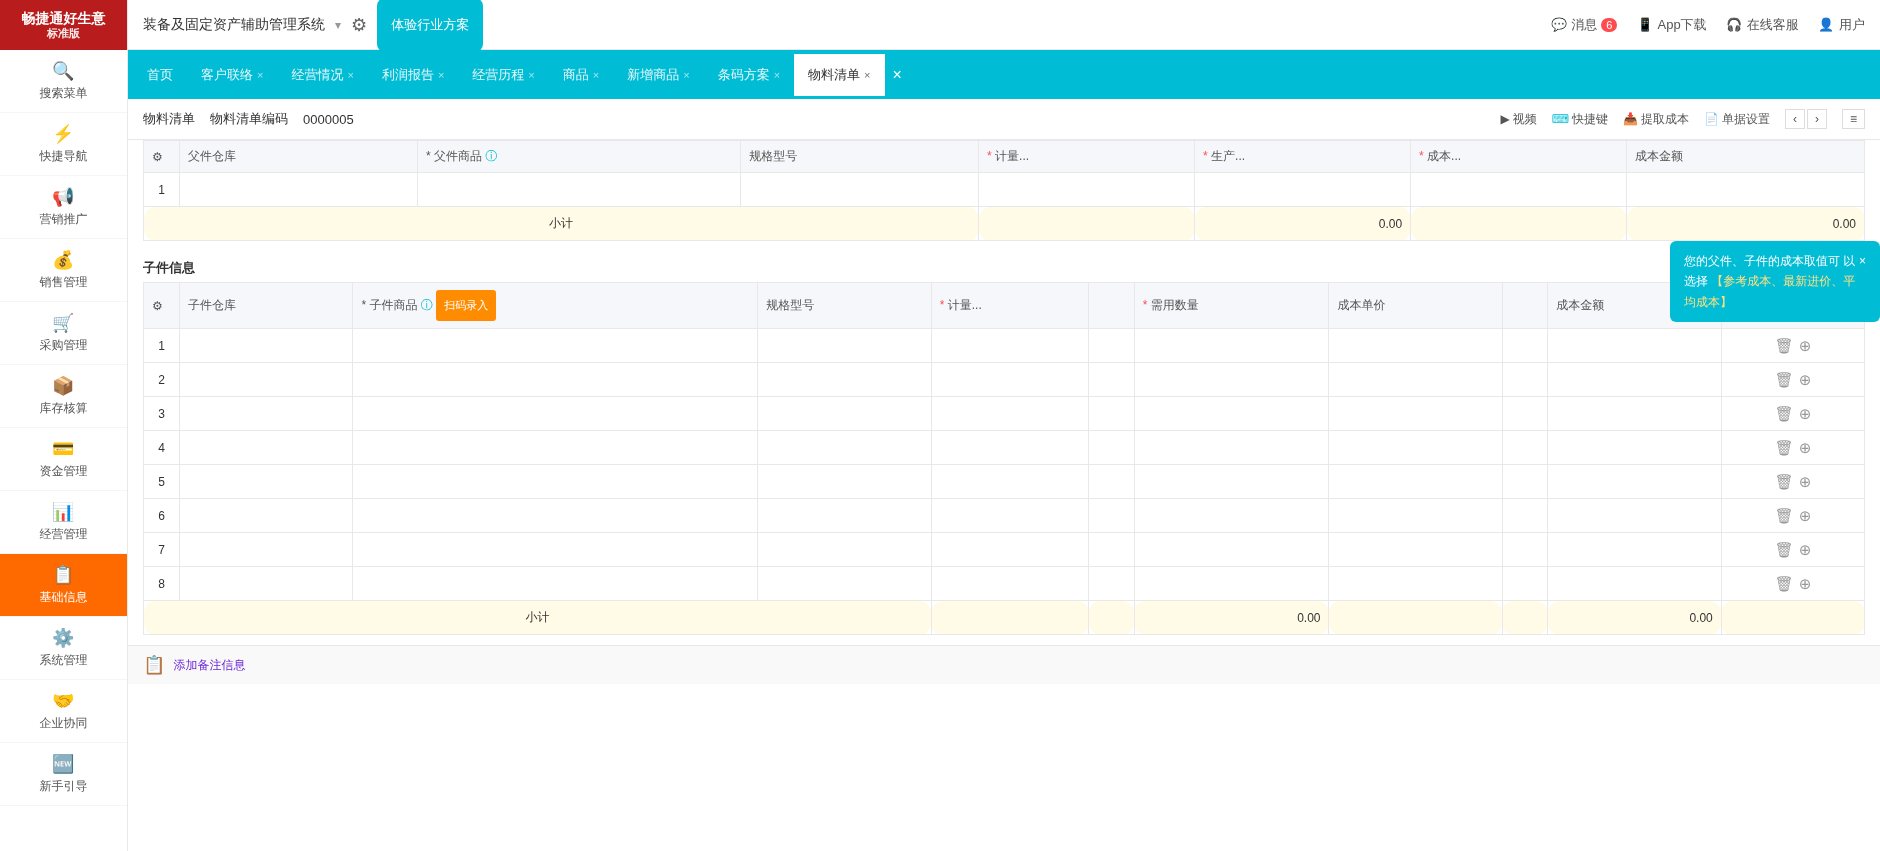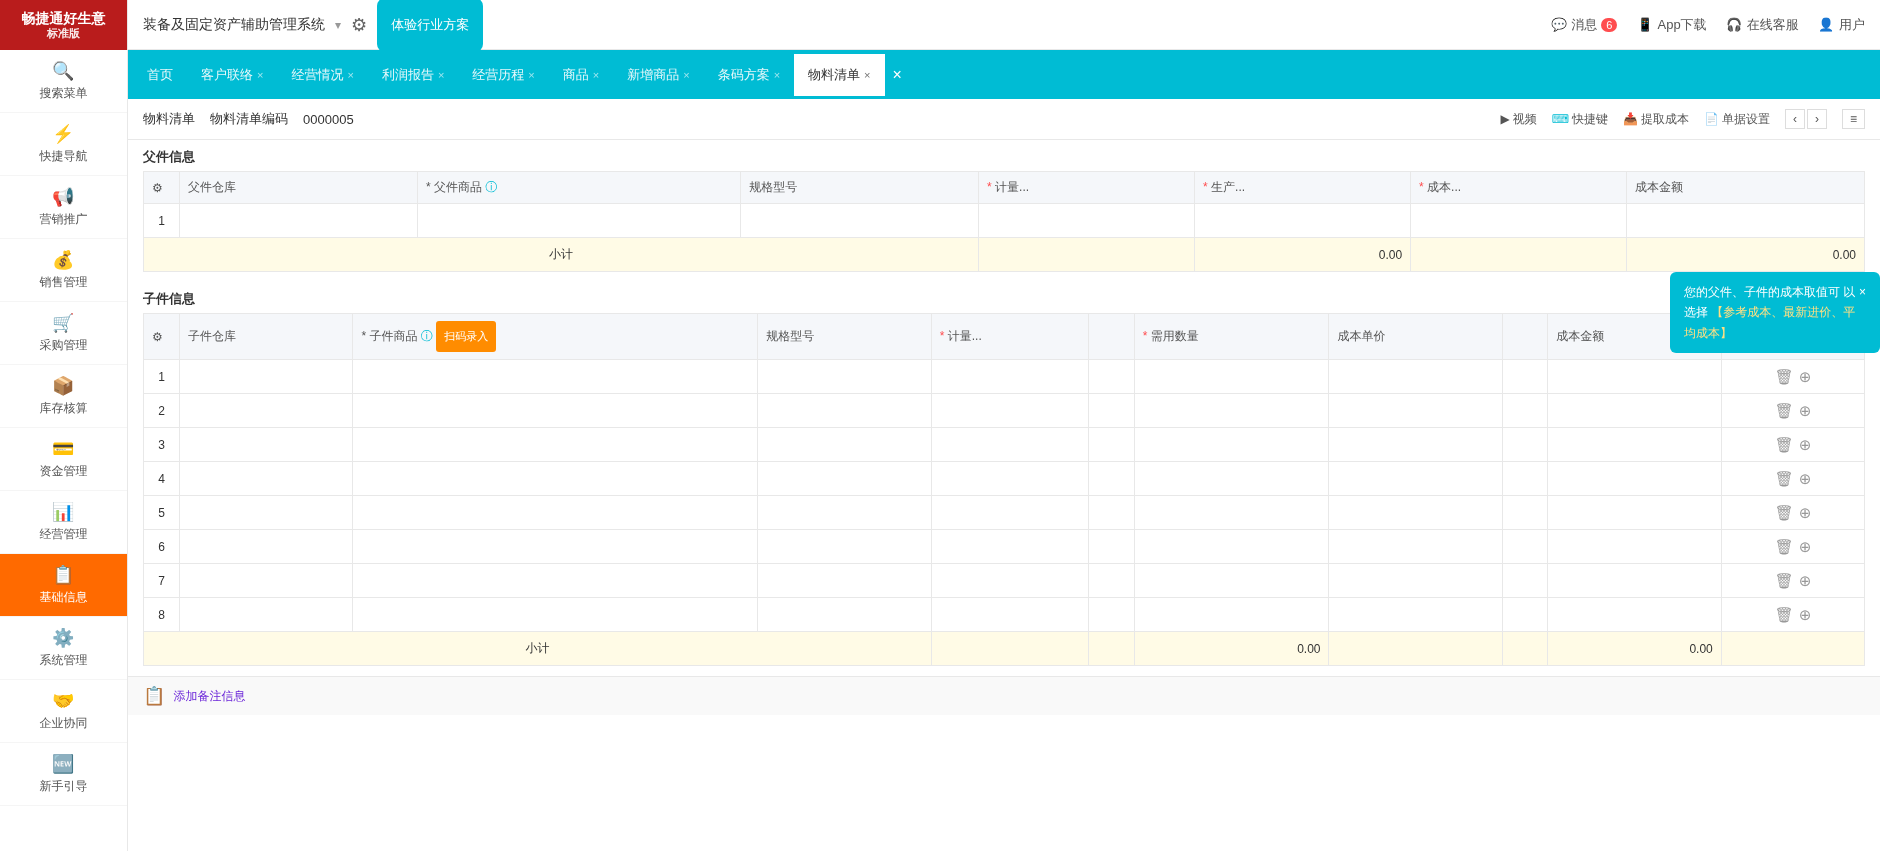--- a/index.html
+++ b/index.html
@@ -154,20 +154,21 @@
     .data-table th .required { color: #ff4d4f; }
     .data-table td {
       border: 1px solid #e8e8e8;
       padding: 5px 8px;
       color: #333;
       height: 34px;
     }
     .data-table tr.subtotal td {
       background: #fffbe6;
       font-weight: 500;
+      border-radius: 12px;
     }
     .th-settings { background: #f5f7fa; text-align: center; width: 36px; }
     .td-num { text-align: center; color: #666; }
     .subtotal-label { color: #666; }
     .subtotal-value { text-align: right; font-weight: 600; }
     .scan-btn {
       background: #ff8c00;
       color: white;
       border: none;
       padding: 8px 8px;
@@ -350,21 +351,20 @@
         </span>
         <div class="nav-arrows">
           <button class="nav-arrow-btn">‹</button>
           <button class="nav-arrow-btn">›</button>
         </div>
         <button class="view-toggle">≡</button>
       </div>
     </div>
 
     <div class="section">
-      <div class="section-title">父件信息</div>
       <table class="data-table">
         <thead>
           <tr>
             <th class="th-settings">⚙</th>
             <th>父件仓库</th>
             <th>* 父件商品 <span class="info-mark">ⓘ</span></th>
             <th>规格型号</th>
             <th><span class="required">*</span> 计量...</th>
             <th><span class="required">*</span> 生产...</th>
             <th><span class="required">*</span> 成本...</th>

